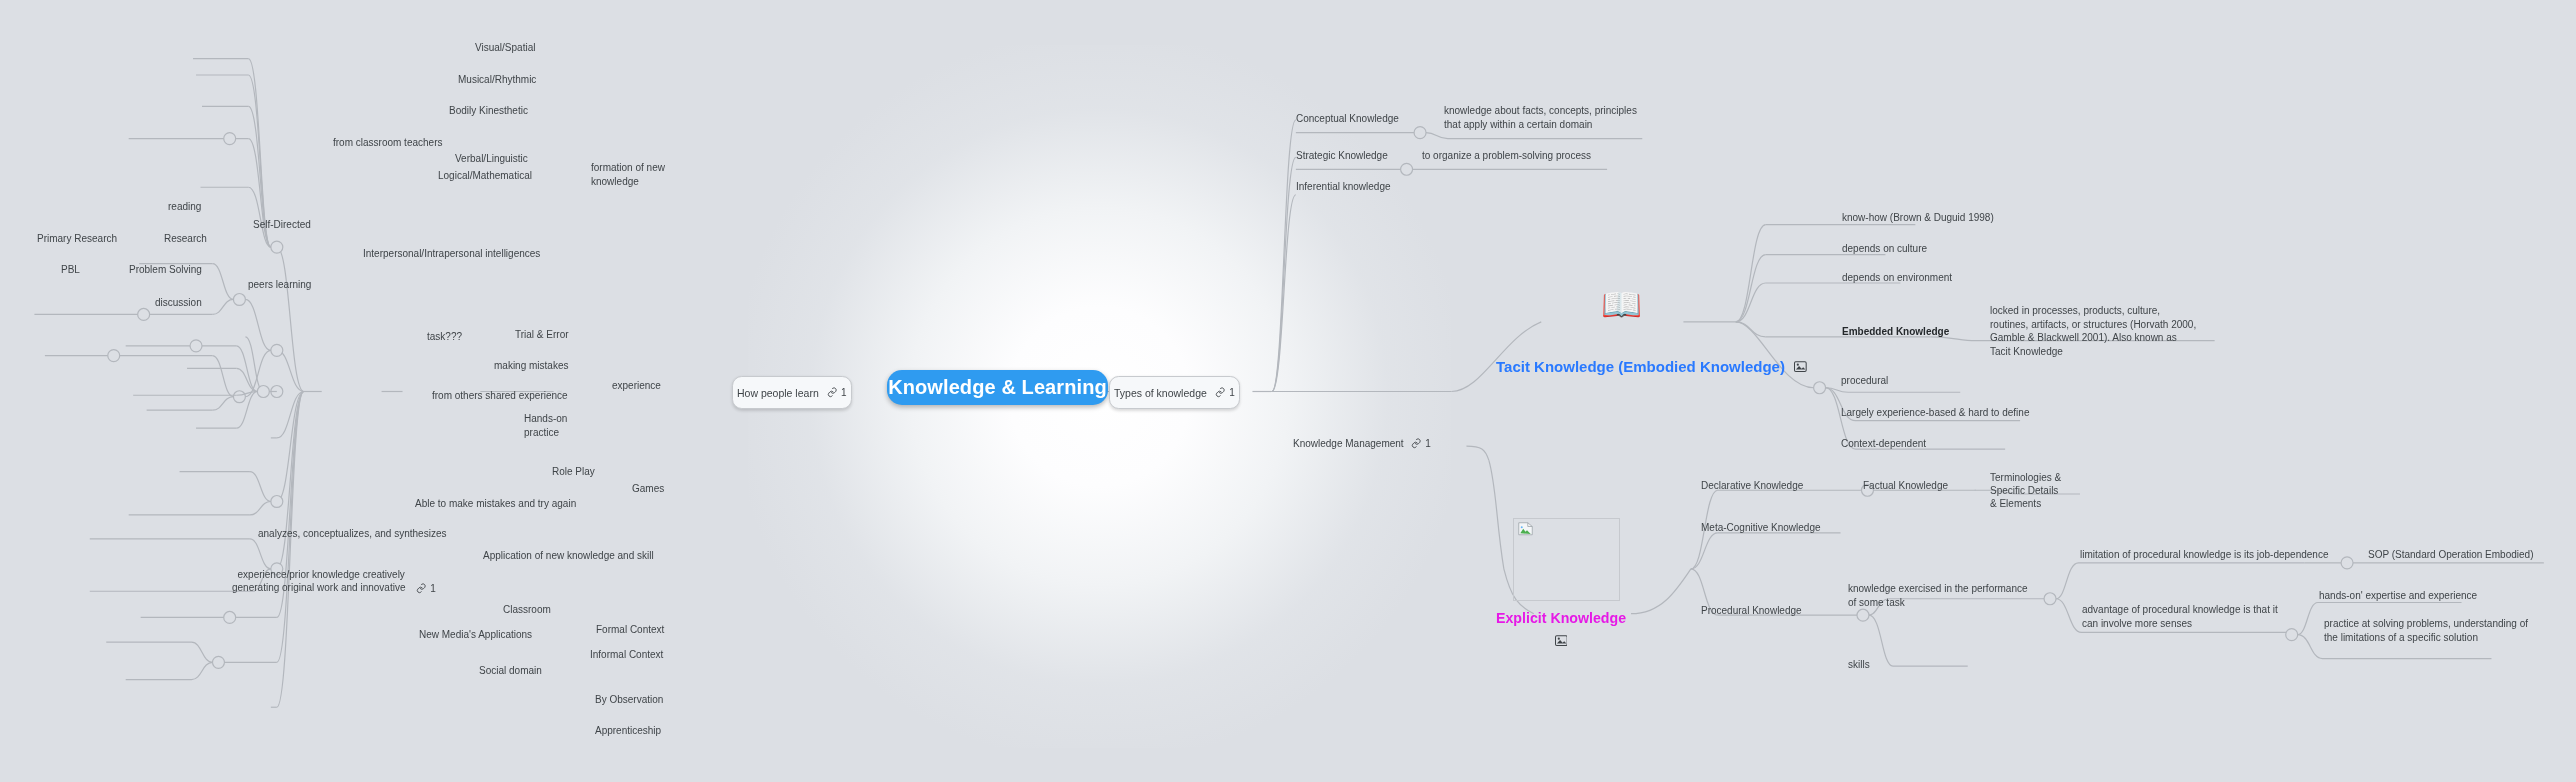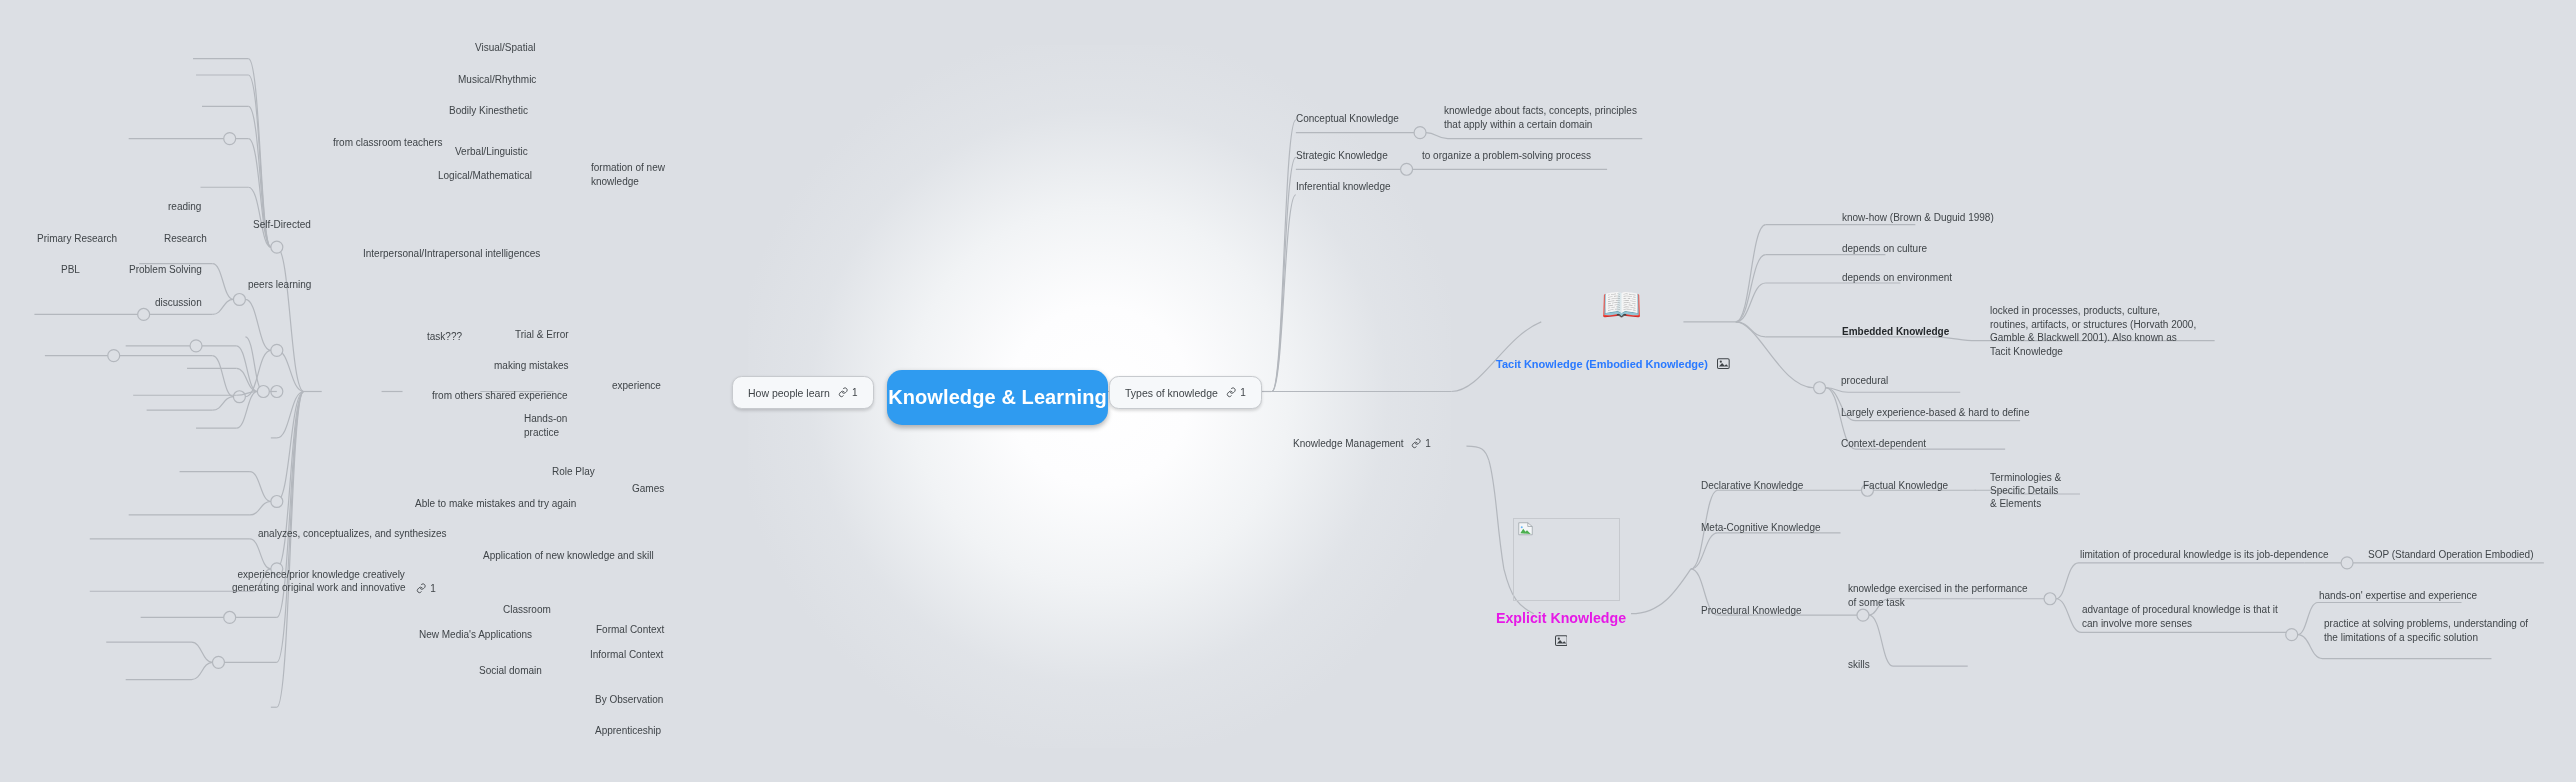--- a/index.html
+++ b/index.html
@@ -23,33 +23,33 @@
     position:absolute;background:#2f9bf0;border-radius:15px;
     color:#fff;font-size:20px;font-weight:bold;
     display:flex;align-items:center;justify-content:center;
     box-shadow:0 2.2px 5.2px rgba(0,0,0,0.28);
     letter-spacing:0.1px;
   }
   .pill{
     position:absolute;background:#f6f8fa;border-radius:9.7px;
     border:0.7px solid #c7cace;
     display:flex;align-items:center;gap:8.2px;
-    padding:0 15px;font-size:10.5px;color:#3f4448;
+    padding:0 4px;font-size:10.5px;color:#3f4448;
     box-shadow:0 1.5px 3px rgba(0,0,0,0.14);
     height:31px;
   }
   .kmnode{
     position:absolute;display:flex;align-items:center;gap:7.5px;
     font-size:10px;color:#3f4448;
   }
   .lnk{display:inline-flex;align-items:center;gap:3.7px;font-size:10px;color:#3f4448;}
   .lnk svg{display:block;}
   .badge-inline{display:inline-flex;align-items:center;gap:3.7px;margin-left:10.5px;vertical-align:middle;}
   .title-tacit{
-    position:absolute;color:#2979ff;font-weight:bold;font-size:11px;
+    position:absolute;color:#2979ff;font-weight:bold;font-size:15px;
     display:flex;align-items:center;gap:9px;white-space:nowrap;
   }
   .title-explicit{
     position:absolute;color:#e619e6;font-weight:bold;font-size:14.2px;
     display:flex;align-items:center;gap:9px;white-space:nowrap;
   }
   .book{font-size:33px;line-height:1;}
   .imgbox{
     position:absolute;border:0.7px solid #c6c9ce;background:transparent;
   }
@@ -229,21 +229,21 @@
     <path d="M344,523 C330,523 330,572 316,572"></path>
     <path d="M316,492 H250"></path>
     <path d="M316,528 H178"></path>
     <path d="M316,572 H262"></path>
     <circle cx="262" cy="462" r="8" fill="#dcdfe4"></circle>
     <path d="M316,462 H270"></path>
     <path d="M254,462 H168"></path>
   </g>
 </svg>
 
-<div class="center-node" style="left:887px;top:370px;width:221px;height:55px;">
+<div class="center-node" style="left:887px;top:370px;width:221px;height:35px;">
   <span>Knowledge &amp; Learning</span>
 </div>
 
 <div class="pill" style="left:732px;top:376px;">
   <span>How people learn</span>
   <span class="lnk">
     <svg width="10.5" height="10.5" viewBox="0 0 24 24" fill="none" stroke="#3f4448" stroke-width="2" stroke-linecap="round">
         <path d="M10 13a5 5 0 0 0 7 0l3-3a5 5 0 0 0-7-7l-1 1"></path>
         <path d="M14 11a5 5 0 0 0-7 0l-3 3a5 5 0 0 0 7 7l1-1"></path>
       </svg>
@@ -271,21 +271,21 @@
       </svg>
     <span>1</span>
   </span>
 </div>
 
 <div class="node" style="left:591px;top:161px;width:90px;white-space:pre-wrap;line-height:1.4;">formation of new knowledge</div>
 
 <div class="node" style="left:475px;top:41px;">Visual/Spatial</div>
 <div class="node" style="left:458px;top:73px;">Musical/Rhythmic</div>
 <div class="node" style="left:449px;top:104px;">Bodily Kinesthetic</div>
-<div class="node" style="left:455px;top:145px;text-align:center;">Verbal/Linguistic</div>
+<div class="node" style="left:455px;top:152px;text-align:center;">Verbal/Linguistic</div>
 <div class="node" style="left:302px;top:136px;padding-left:31px;">from classroom teachers</div>
 <div class="node" style="left:438px;top:169px;">Logical/Mathematical</div>
 
 <div class="node" style="left:363px;top:247px;">Interpersonal/Intrapersonal intelligences</div>
 <div class="node" style="left:253px;top:218px;">Self-Directed</div>
 <div class="node" style="left:168px;top:200px;">reading</div>
 <div class="node" style="left:164px;top:232px;">Research</div>
 <div class="node" style="left:37px;top:232px;">Primary Research</div>
 
 <div class="node" style="left:248px;top:278px;">peers learning</div>

